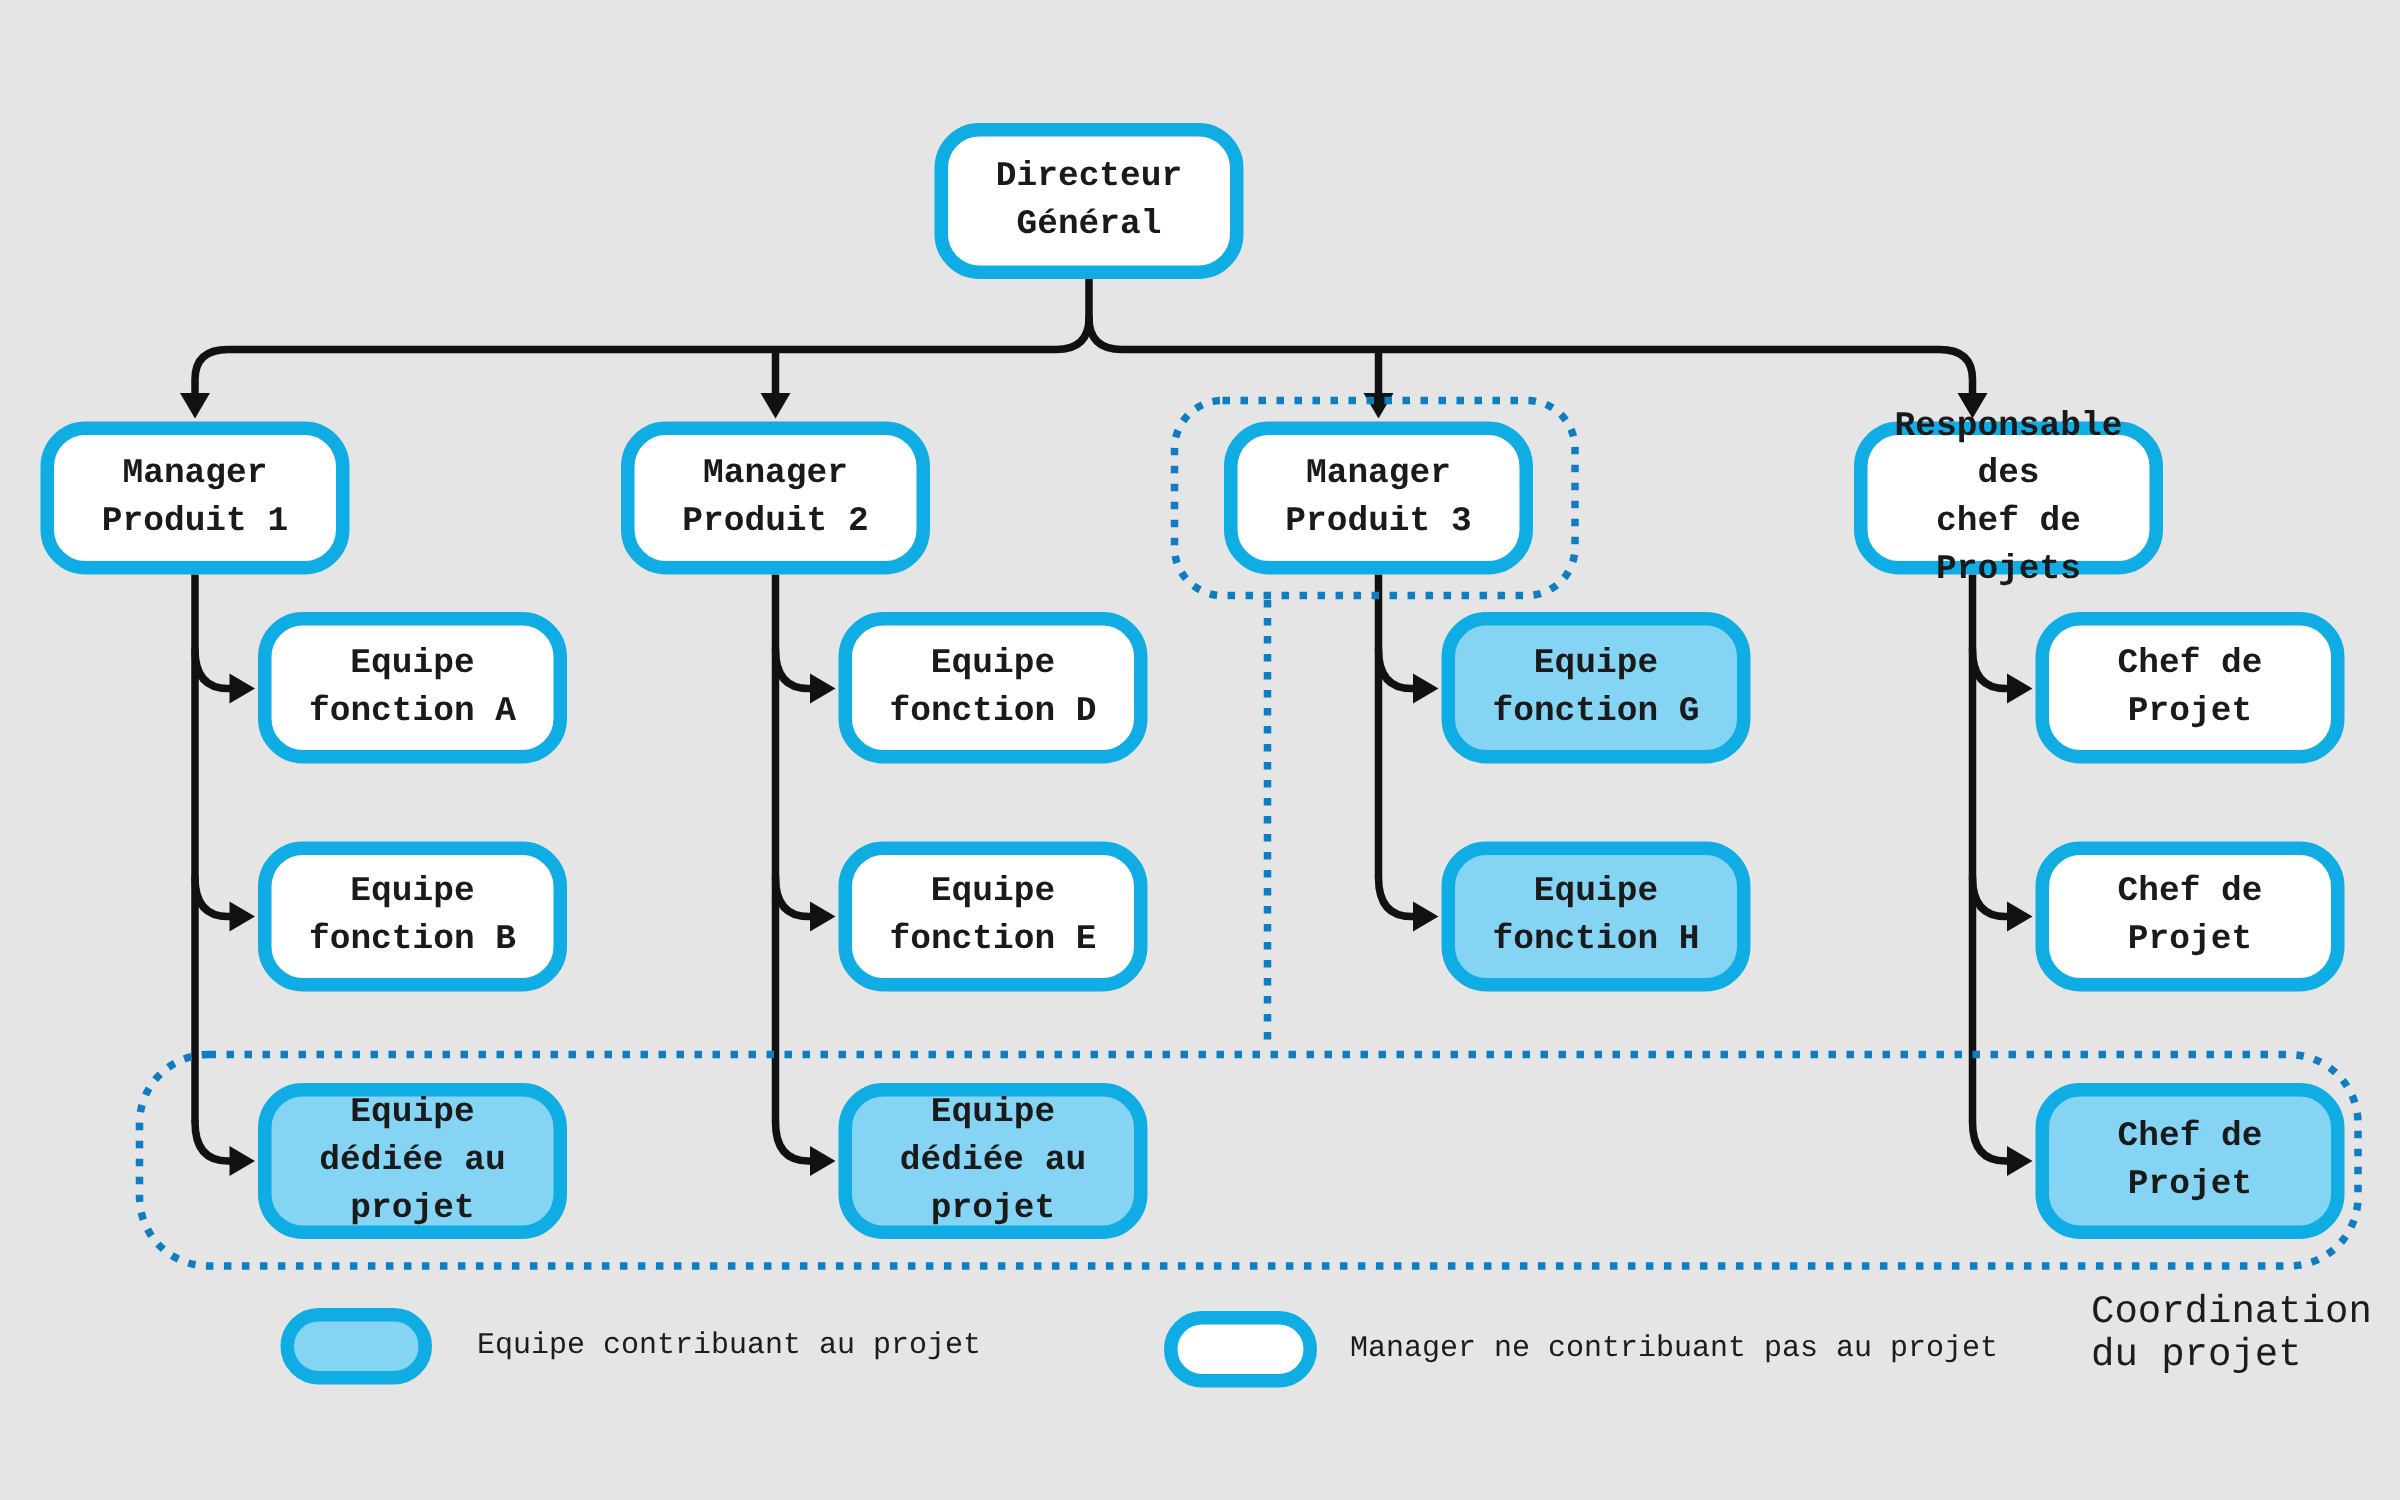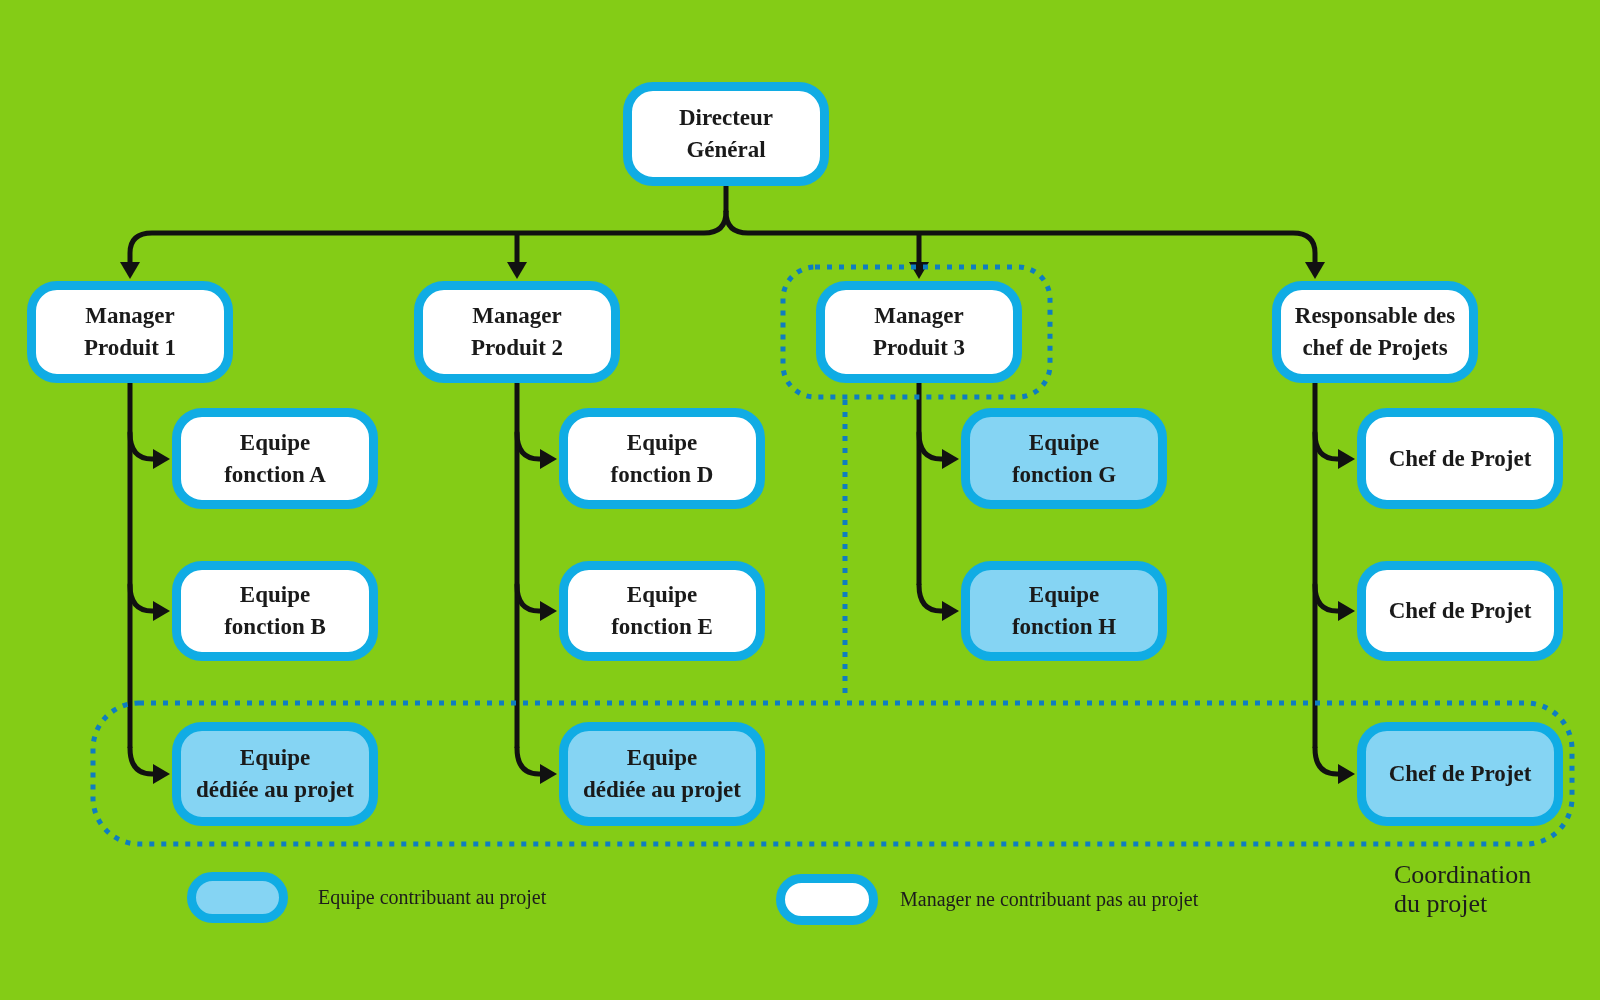--- a/index.html
+++ b/index.html
@@ -5,22 +5,22 @@
   :root{
     --node-border:#10ACE4;
     --node-fill-highlight:#85D4F3;
     --node-fill-default:#FFFFFF;
     --connector:#111111;
     --dotted:#0E7DC1;
     --text:#1A1A1A;
   }
   html,body{margin:0;padding:0;background:#ffffff;}
   .canvas{
-    position:relative;width:1600px;height:1000px;background:#84cc16;overflow:hidden;
-    font-family:Liberation Serif, serif;color:var(--text);
+    position:relative;width:1600px;height:1000px;background:#e5e5e5;overflow:hidden;
+    font-family:Liberation Mono, monospace;color:var(--text);
   }
   .layer{position:absolute;left:0;top:0;width:1600px;height:1000px;}
   .node{
     position:absolute;box-sizing:border-box;
     border:9px solid var(--node-border);
     border-radius:30px;
     background:var(--node-fill-default);
     display:flex;align-items:center;justify-content:center;text-align:center;
     font-size:23px;font-weight:700;line-height:1.38;white-space:pre-line;
     padding:2px 4px;
@@ -105,21 +105,21 @@
 
   <div class="node" style="left:623px;top:82px;width:206px;height:104px">Directeur
 Général</div>
 
   <div class="node" style="left:27px;top:281px;width:206px;height:102px">Manager
 Produit 1</div>
   <div class="node" style="left:414px;top:281px;width:206px;height:102px">Manager
 Produit 2</div>
   <div class="node" style="left:816px;top:281px;width:206px;height:102px">Manager
 Produit 3</div>
-  <div class="node" style="left:1272px;top:281px;width:206px;height:102px">Responsable des
+  <div class="node" style="left:1236px;top:281px;width:206px;height:102px">Responsable des
 chef de Projets</div>
 
   <div class="node" style="left:172px;top:408px;width:206px;height:101px">Equipe
 fonction A</div>
   <div class="node" style="left:172px;top:561px;width:206px;height:100px">Equipe
 fonction B</div>
   <div class="node filled" style="left:172px;top:722px;width:206px;height:104px">Equipe
 dédiée au projet</div>
 
   <div class="node" style="left:559px;top:408px;width:206px;height:101px">Equipe

